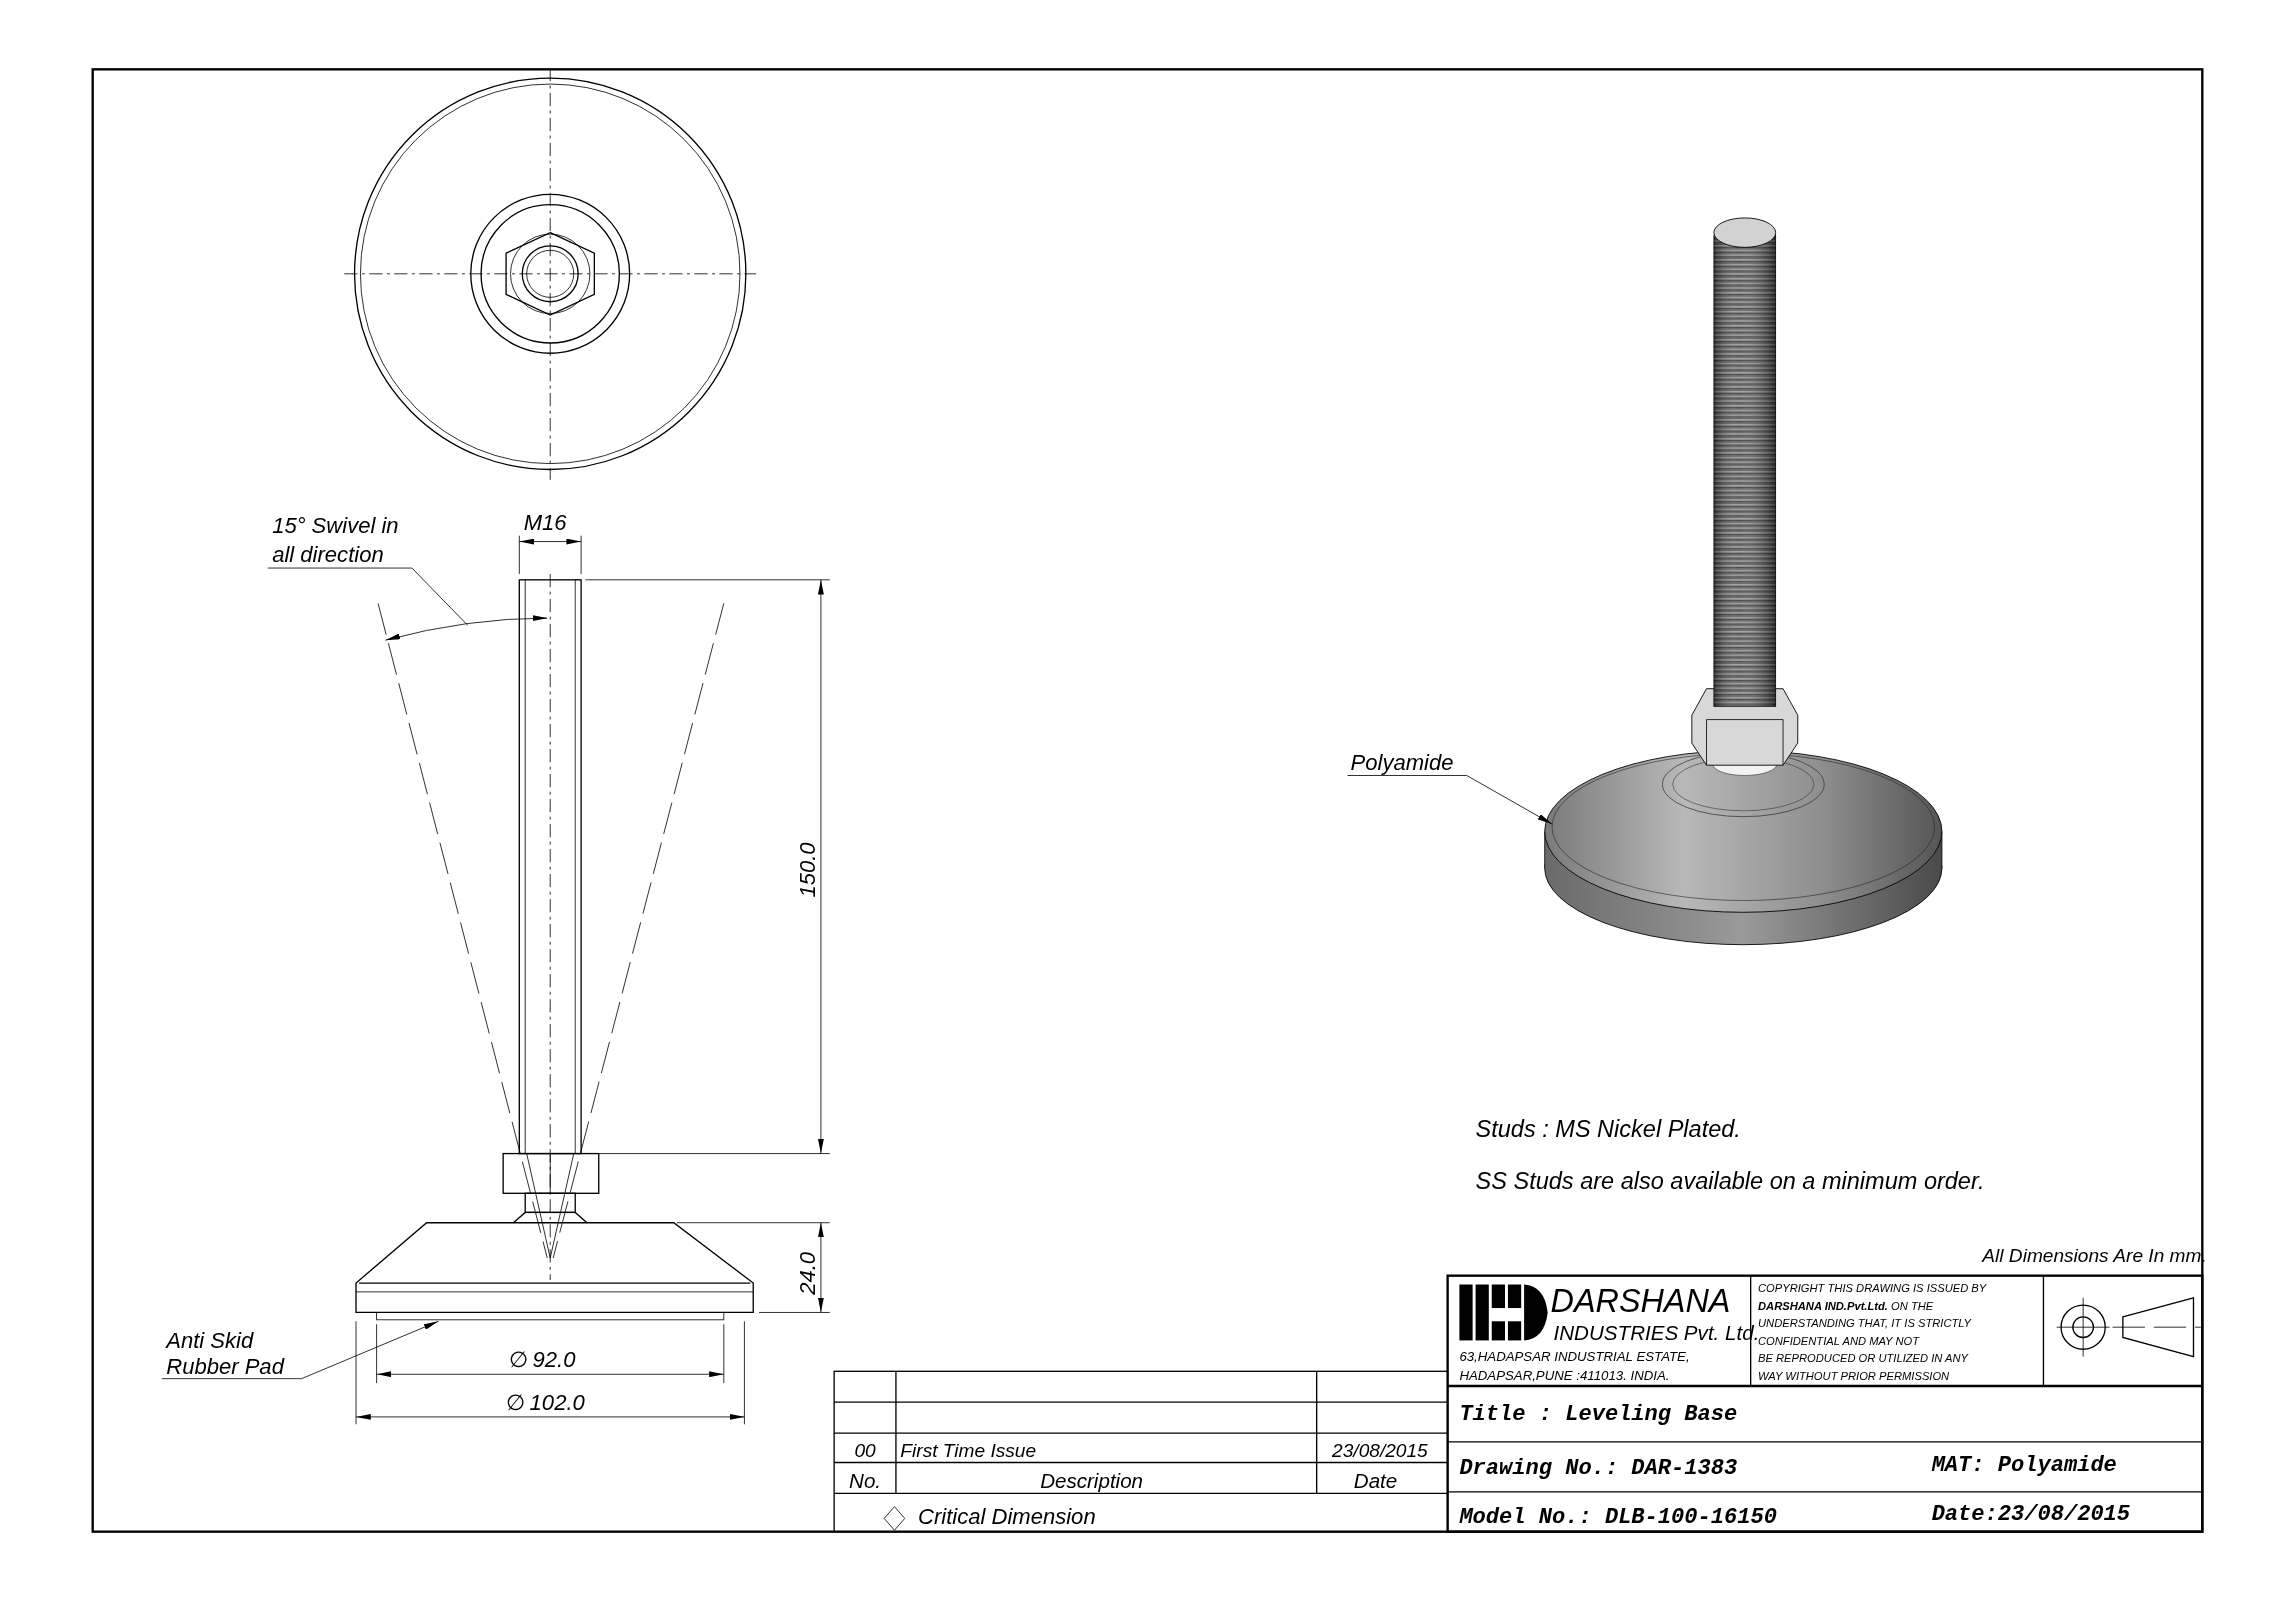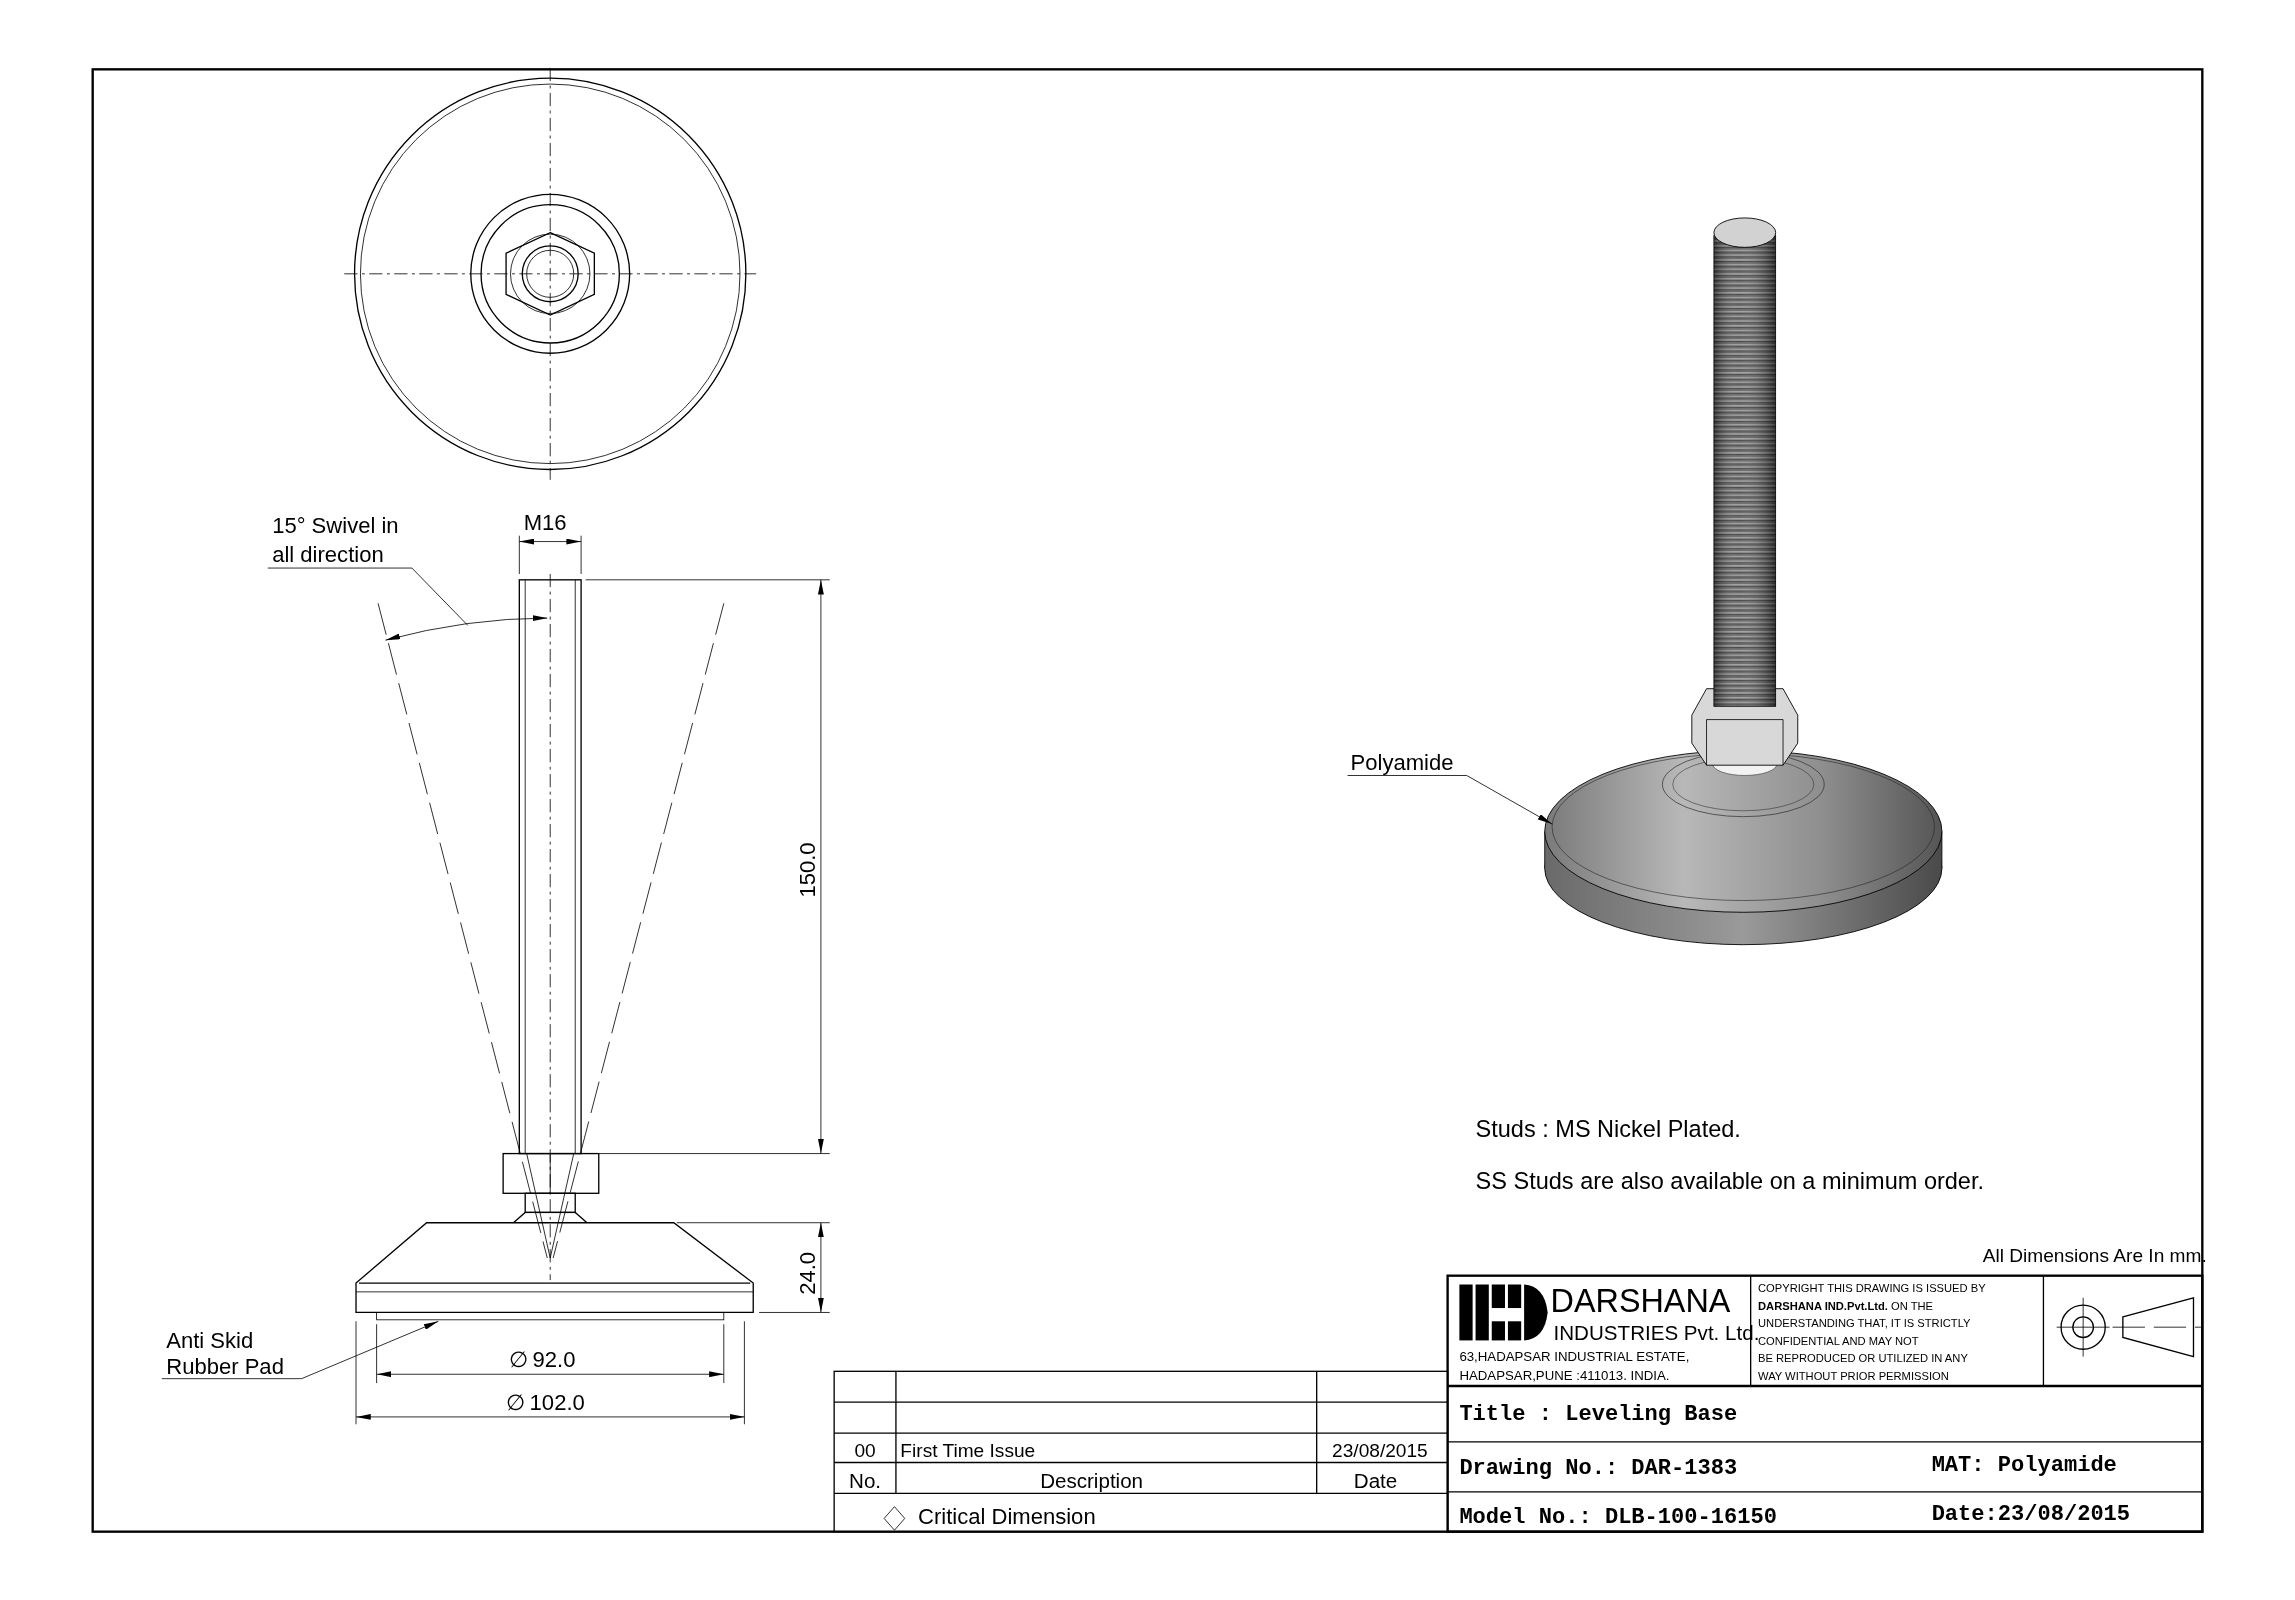--- a/index.html
+++ b/index.html
@@ -1,17 +1,17 @@
 <!DOCTYPE html>
 <html style="font-size:7.7px"><head>
 <meta charset="utf-8">
 <style>
   html, body { margin: 0; padding: 0; background: #ffffff; }
   body { width: 2295px; height: 1601px; overflow: hidden; }
-  #sheet { position: absolute; left: 0; top: 0; width: 2295px; height: 1601px; }
+  #sheet { position: absolute; left: 0; top: 0; width: 2295px; height: 1601px; font-style: italic; }
   svg { display: block; }
   .ln { stroke: #000; fill: none; }
   .thin { stroke-width: 0.55; }
   .med { stroke-width: 0.9; }
   .thick { stroke-width: 1.6; }
   .dash { stroke-dasharray: 9 3 2 3; }
   .dash2 { stroke-dasharray: 22 6; }
   .sans { font-family: "Liberation Sans", "DejaVu Sans", sans-serif; fill: #000; }
   .mono { font-family: "Liberation Mono", "DejaVu Sans Mono", monospace; fill: #000; font-weight: bold; }
   .narrow { font-family: "Liberation Sans", "DejaVu Sans", sans-serif; fill: #000; }

